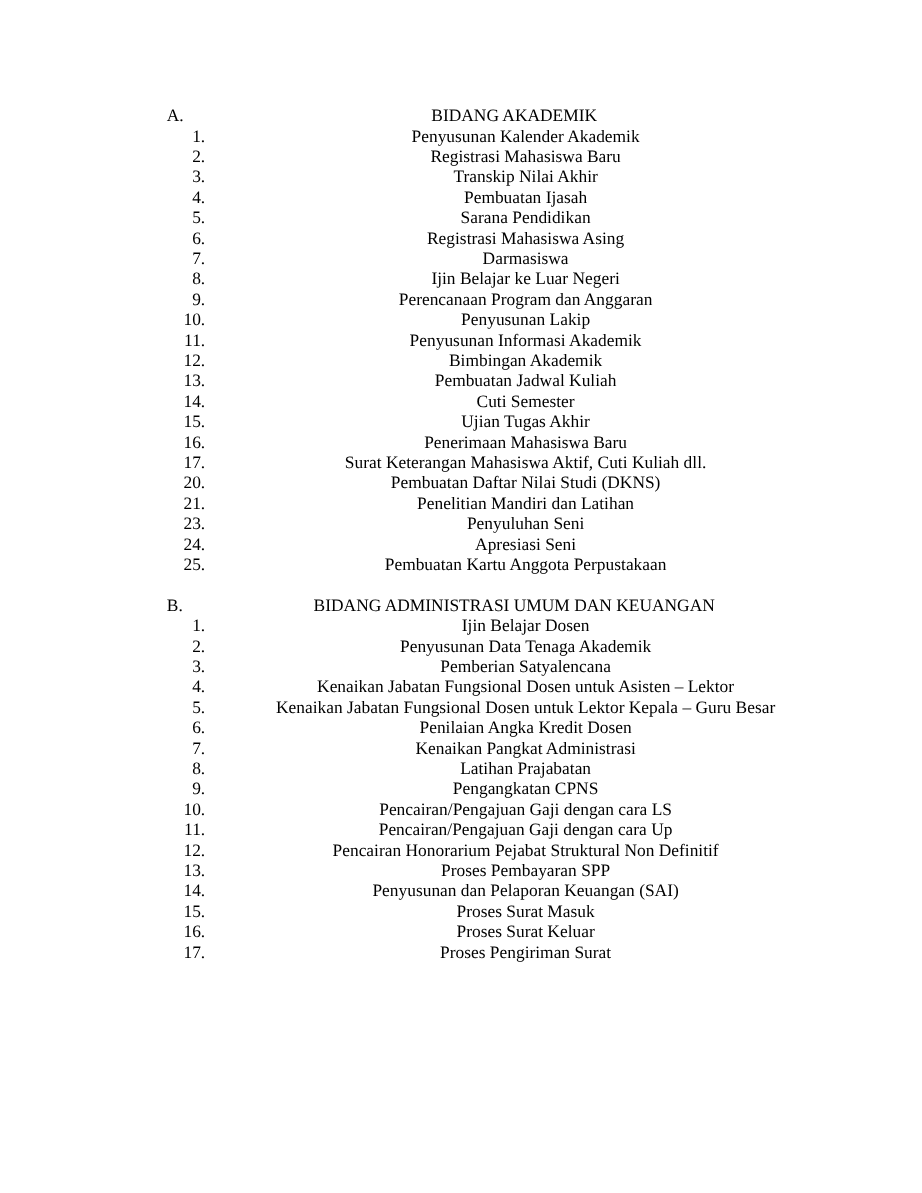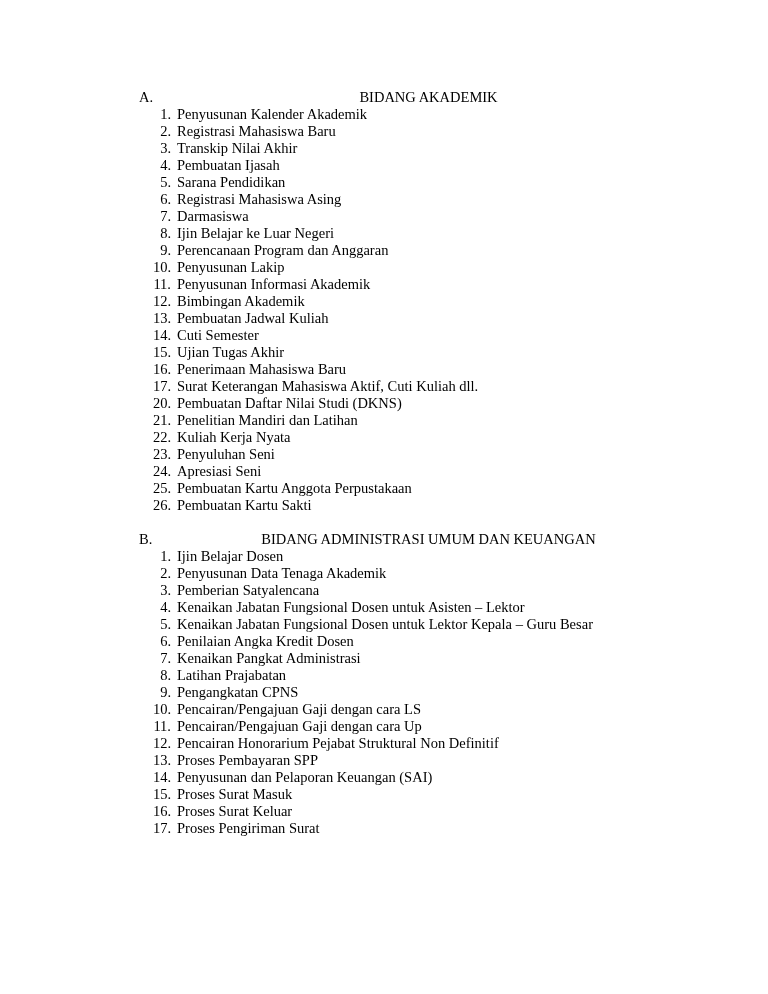--- a/index.html
+++ b/index.html
@@ -70,20 +70,21 @@
   
   .item-number {
     flex: 0 0 38px;
     width: 38px;
     text-align: right;
     padding-right: 6px;
     box-sizing: border-box;
   }
   .item-text {
     flex: 1 1 auto;
+    text-align: center;
   }
 </style>
 </head>
 <body>
 
 <div class="page">
   <div class="content" id="doc-body">
       <div class="section">
         <div class="heading">
           <span class="heading-marker">A.</span>
@@ -160,38 +161,30 @@
           </li>
           <li class="list-item">
             <span class="item-number">20.</span>
             <span class="item-text">Pembuatan Daftar Nilai Studi (DKNS)</span>
           </li>
           <li class="list-item">
             <span class="item-number">21.</span>
             <span class="item-text">Penelitian Mandiri dan Latihan</span>
           </li>
           <li class="list-item">
-            <span class="item-number">22.</span>
-            <span class="item-text">Kuliah Kerja Nyata</span>
-          </li>
-          <li class="list-item">
             <span class="item-number">23.</span>
             <span class="item-text">Penyuluhan Seni</span>
           </li>
           <li class="list-item">
             <span class="item-number">24.</span>
             <span class="item-text">Apresiasi Seni</span>
           </li>
           <li class="list-item">
             <span class="item-number">25.</span>
             <span class="item-text">Pembuatan Kartu Anggota Perpustakaan</span>
-          </li>
-          <li class="list-item">
-            <span class="item-number">26.</span>
-            <span class="item-text">Pembuatan Kartu Sakti</span>
           </li>
         </ol>
       </div>
       <div class="section">
         <div class="heading">
           <span class="heading-marker">B.</span>
           <span class="heading-text">BIDANG ADMINISTRASI UMUM DAN KEUANGAN</span>
         </div>
         <ol class="list">
           <li class="list-item">

